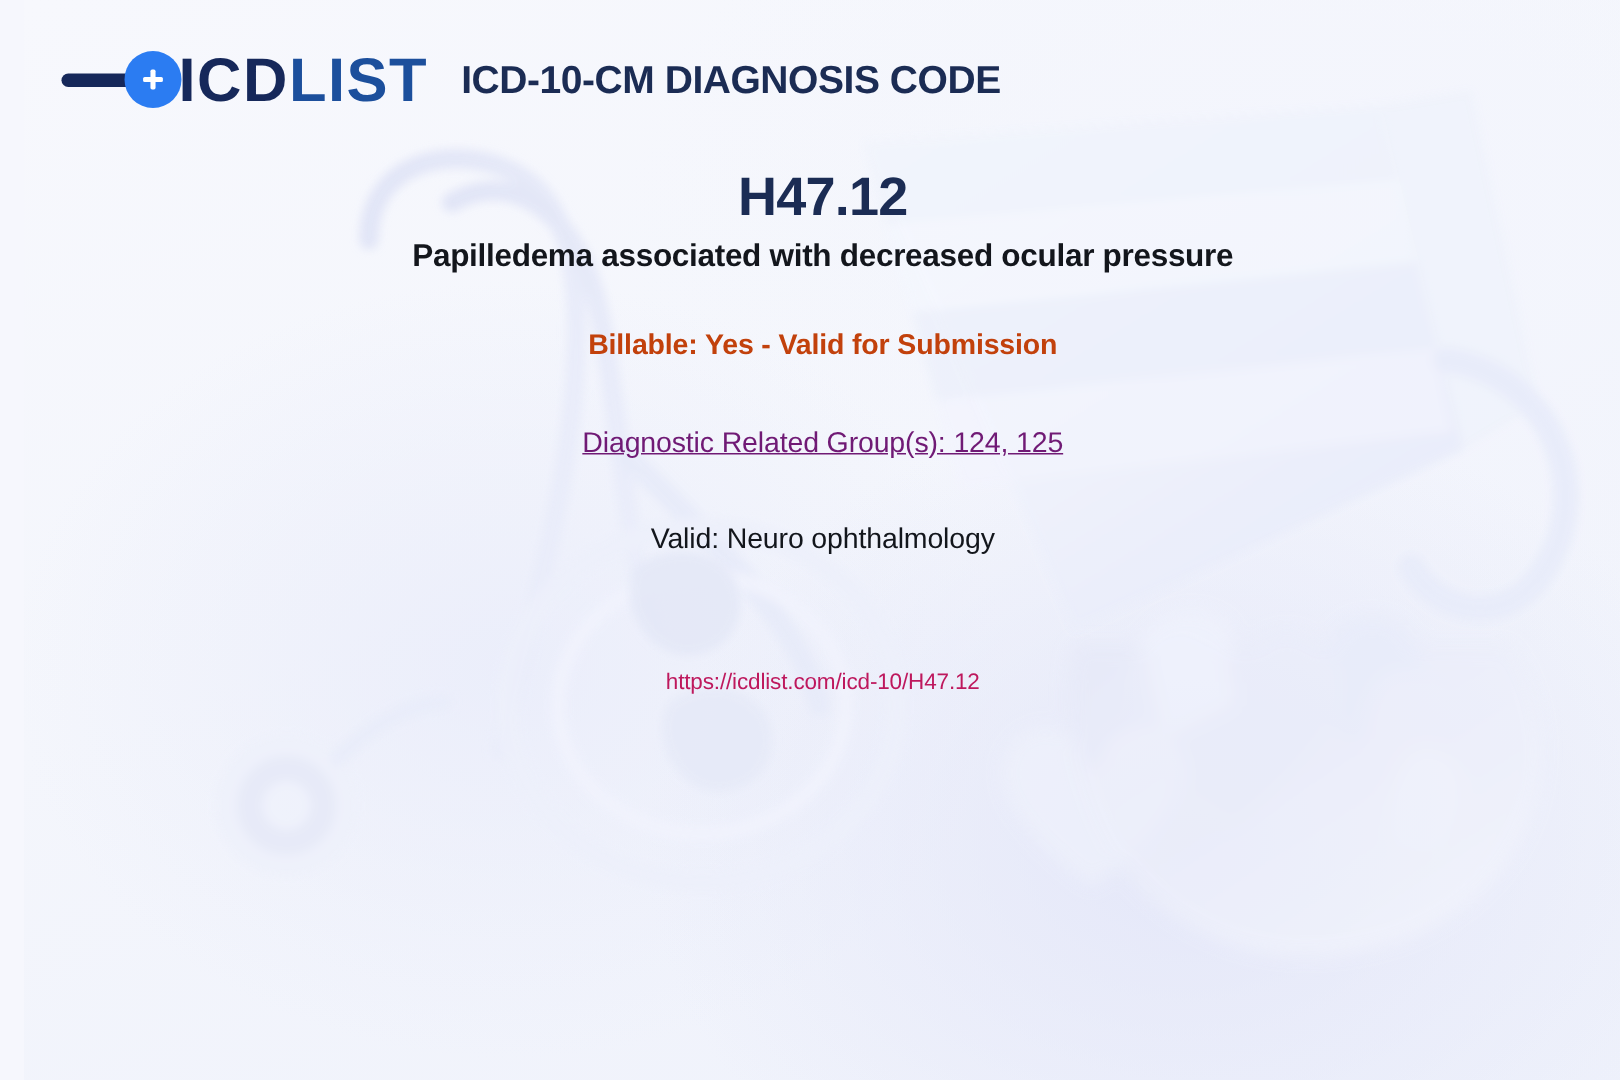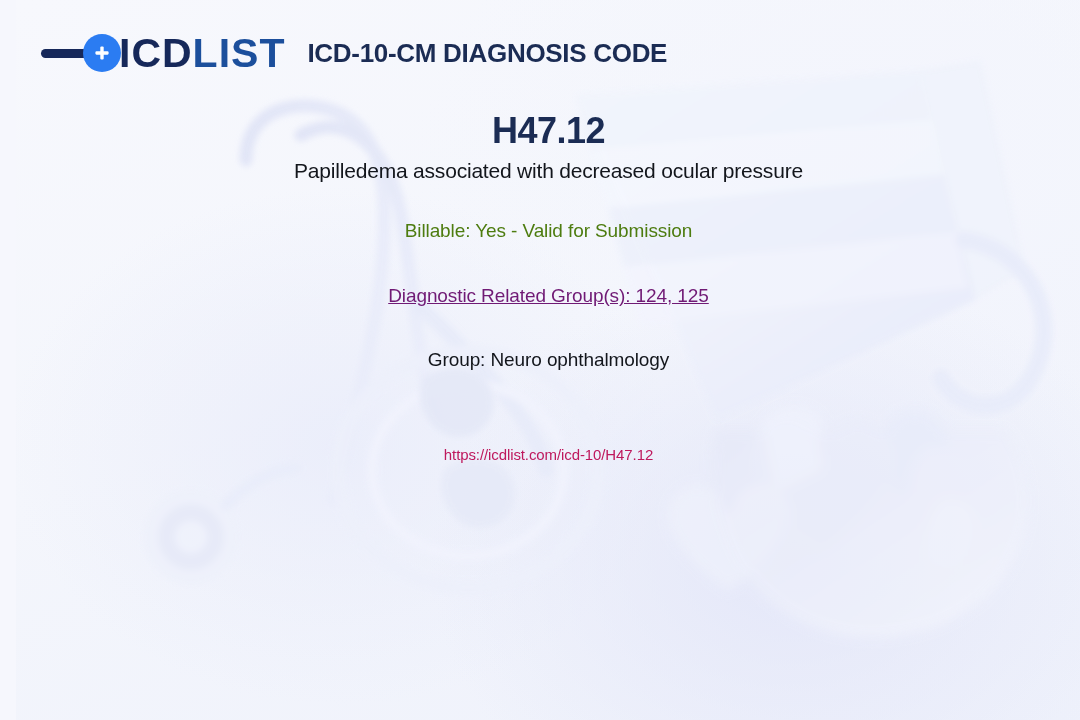--- a/index.html
+++ b/index.html
@@ -122,31 +122,31 @@
   .code {
     font-size: 36px;
     font-weight: 700;
     color: #1b2c54;
     letter-spacing: -0.5px;
     line-height: 1.05;
     margin: 0 0 8px 0;
   }
   .description {
     font-size: 21px;
-    font-weight: 400;
+    font-weight: 700;
     color: #13161c;
     letter-spacing: -0.2px;
     line-height: 1.25;
     margin: 0;
   }
   .billable {
     margin-top: 36px;
     font-size: 19px;
-    font-weight: 400;
-    color: #4d7c0f;
+    font-weight: 700;
+    color: #c2410c;
     letter-spacing: -0.1px;
   }
   .drg {
     margin-top: 43px;
     font-size: 19px;
     font-weight: 400;
     color: #701a75;
     letter-spacing: -0.1px;
     text-decoration: underline;
   }
@@ -270,18 +270,18 @@
       <span class="logo-word"><span class="icd">ICD</span><span class="list">LIST</span></span>
     </div>
     <div class="header-title">ICD-10-CM DIAGNOSIS CODE</div>
   </div>
 
   <div class="content">
     <h1 class="code">H47.12</h1>
     <p class="description">Papilledema associated with decreased ocular pressure</p>
     <div class="billable">Billable: Yes - Valid for Submission</div>
     <div class="drg">Diagnostic Related Group(s): 124, 125</div>
-    <div class="tags">Group: Neuro ophthalmology</div>
+    <div class="tags">Valid: Neuro ophthalmology</div>
     <div class="url">https://icdlist.com/icd-10/H47.12</div>
   </div>
 
 
 </div>
 
 </body></html>

